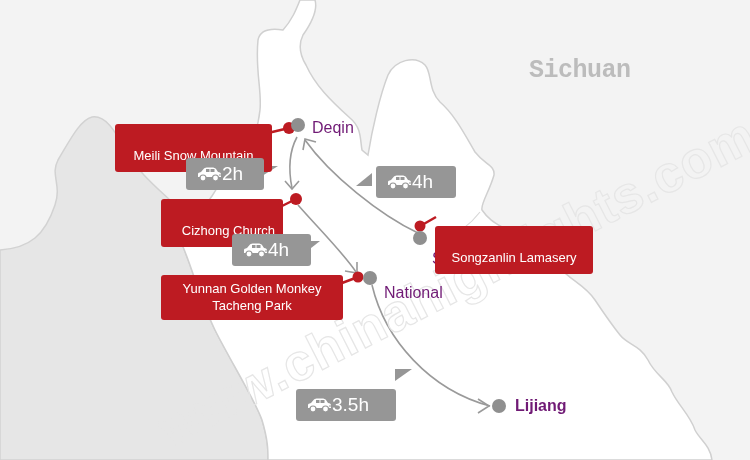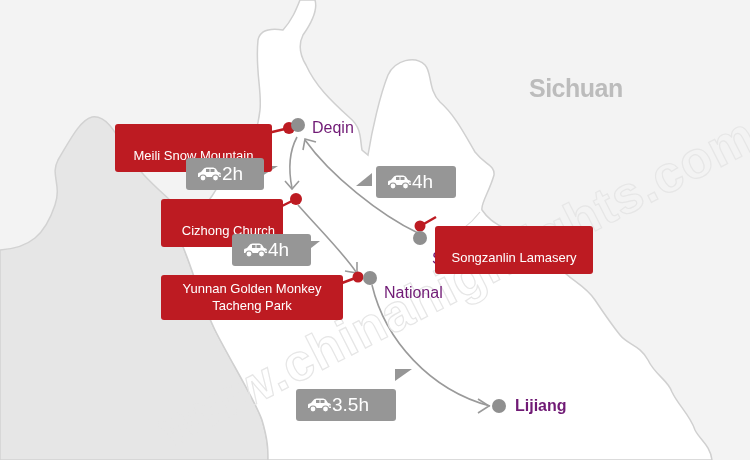--- a/index.html
+++ b/index.html
@@ -58,21 +58,21 @@
   <g fill="#969696">
     <polygon points="262,166 278,166 262,176"></polygon>
     <polygon points="372,173 356,186 372,186"></polygon>
     <polygon points="306,241 320,241 306,252"></polygon>
     <polygon points="395,369 412,369 395,381"></polygon>
   </g>
 </svg>
 
 <div class="watermark" style="left:148px;top:405px;">www.chinahighlights.com</div>
 
-<div class="region" style="left:529px;top:74px;">Sichuan</div>
+<div class="region" style="left:529px;top:56px;font-family:Liberation Mono, monospace;">Sichuan</div>
 
 <div class="city" style="left:312px;top:119px;">Deqin</div>
 <div class="city" style="left:432px;top:250px;">Shangri-la</div>
 <div class="city" style="left:384px;top:284px;">National</div>
 <div class="city" style="left:515px;top:397px;font-weight:bold;">Lijiang</div>
 
 <div class="red-label" style="left:115px;top:124px;width:157px;height:27px;">Meili Snow Mountain</div>
 <div class="red-label" style="left:161px;top:199px;width:122px;height:27px;text-align:right;">Cizhong Church</div>
 <div class="red-label" style="left:435px;top:204px;width:158px;height:26px;margin-top:22px;">Songzanlin Lamasery</div>
 <div class="red-label" style="left:161px;top:275px;width:182px;height:45px;padding:5px 4px;line-height:17px;">

